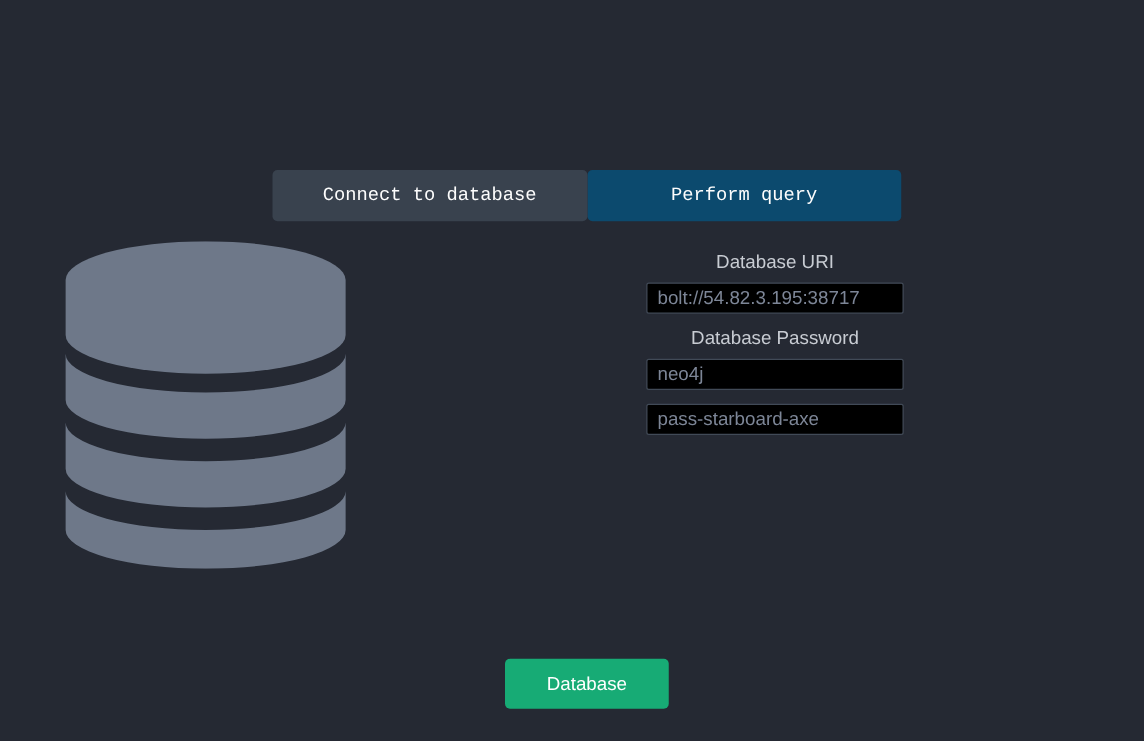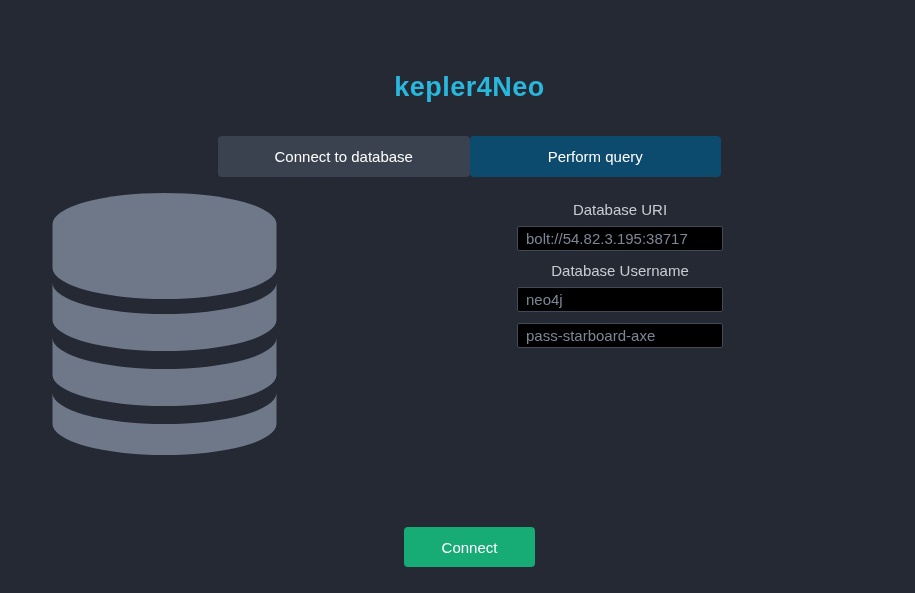--- a/index.html
+++ b/index.html
@@ -26,20 +26,21 @@
     font-weight: 700;
     letter-spacing: 0.5px;
   }
   .tabbar {
     position: absolute;
     left: 218px;
     top: 136px;
     width: 503px;
     height: 41px;
     display: flex;
+    font-family: Liberation Mono, monospace;
   }
   .tab {
     flex: 1;
     display: flex;
     align-items: center;
     justify-content: center;
     background: #0c4a6e;
     color: #fdfdfd;
     font-size: 15px;
     border-radius: 4px;
@@ -97,21 +98,20 @@
     font-size: 15px;
     font-family: "Liberation Sans", "DejaVu Sans", sans-serif;
     cursor: pointer;
   }
 </style>
 </head>
 <body>
 
 <div class="app">
 
-  <div class="page-title">kepler4Neo</div>
 
   <div class="tabbar">
     <div class="tab active">
       <span>Connect to database</span>
     </div>
     <div class="tab">
       <span>Perform query</span>
     </div>
   </div>
 
@@ -125,23 +125,23 @@
       </g>
     </svg>
   </div>
 
   <div class="form">
     <div class="field">
       <label class="field-label">Database URI</label>
       <input class="field-input" type="text" value="bolt://54.82.3.195:38717" style="">
     </div>
     <div class="field">
-      <label class="field-label">Database Username</label>
+      <label class="field-label">Database Password</label>
       <input class="field-input" type="text" value="neo4j" style="">
     </div>
     <div class="field">
       <input class="field-input" type="text" value="pass-starboard-axe" style="">
     </div>
   </div>
 
-  <button class="connect-btn">Connect</button>
+  <button class="connect-btn">Database</button>
 
 </div>
 
 </body></html>

